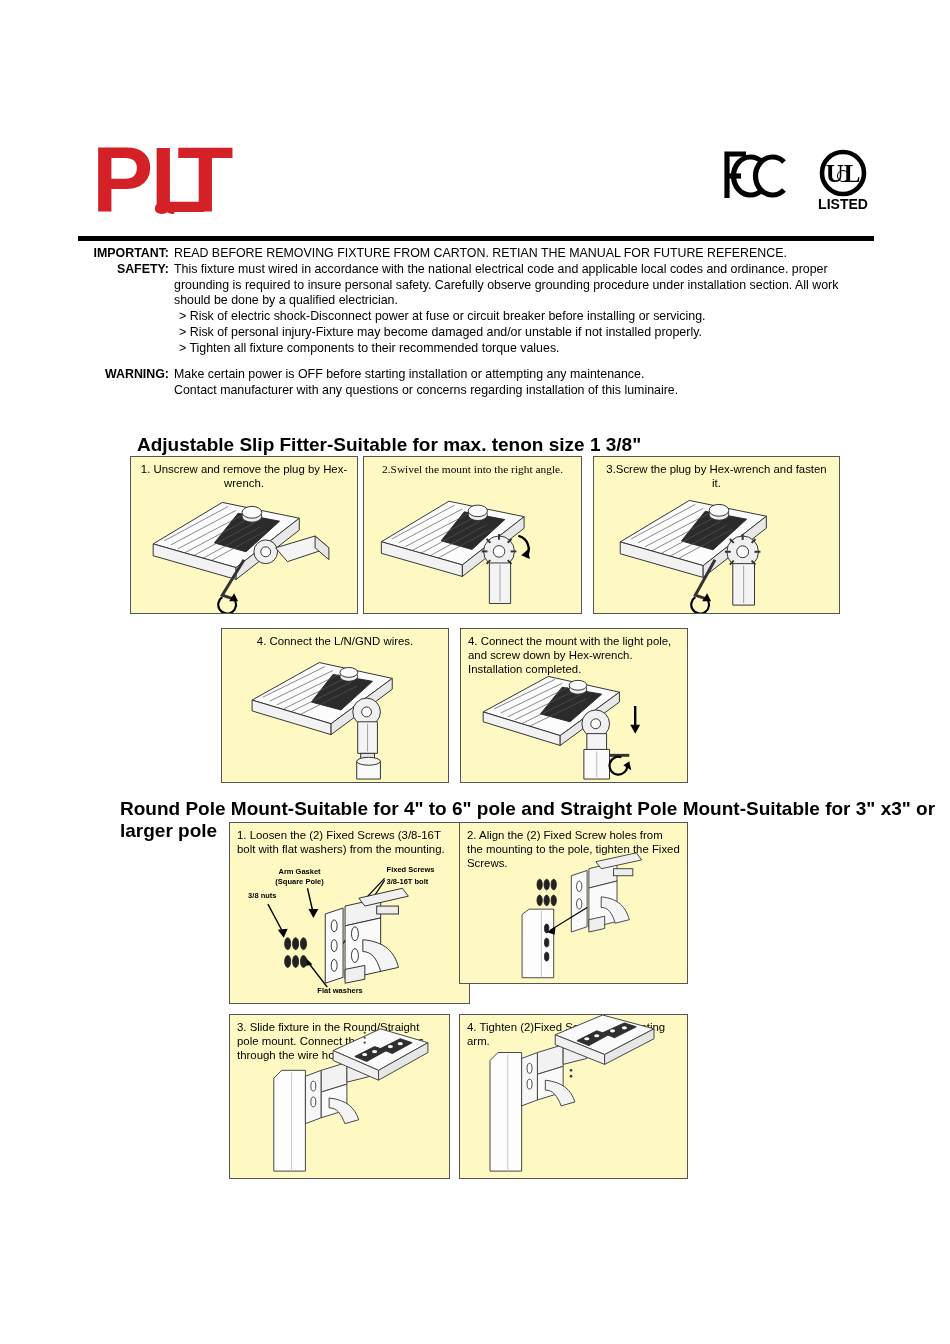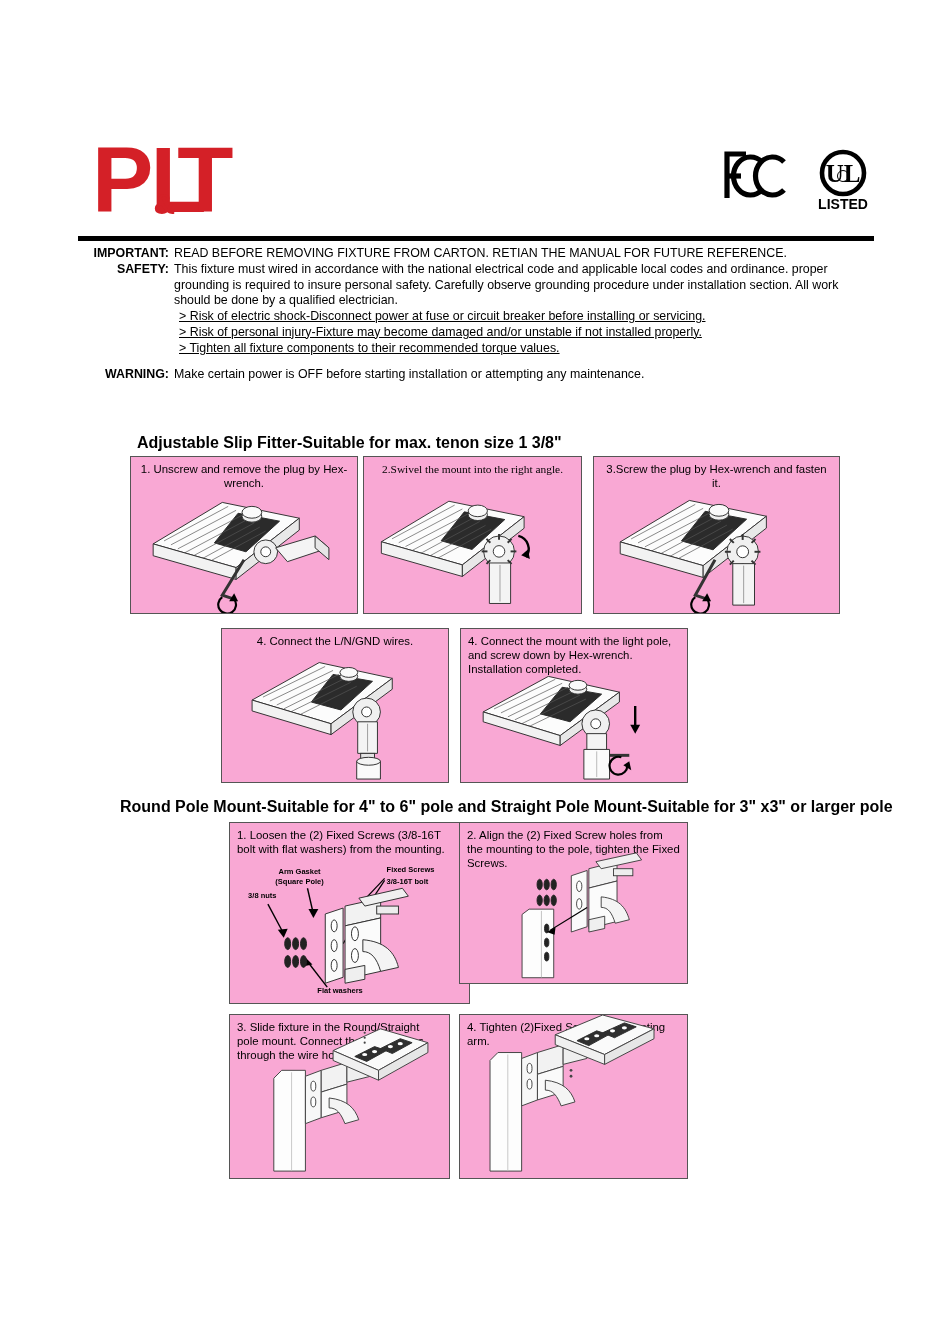--- a/index.html
+++ b/index.html
@@ -44,34 +44,34 @@
     position: absolute; left: 78px; top: 246px; width: 800px;
     font-size: 12.4px; line-height: 1.27;
   }
   .srow { display: flex; align-items: flex-start; }
   .slabel {
     font-weight: bold; text-align: right; flex: 0 0 96px;
     padding-right: 5px; white-space: nowrap;
   }
   .sbody { flex: 1 1 auto; }
   .bullets { margin-top: 0px; }
-  .bullet { padding-left: 101px; text-decoration: underline; }
+  .bullet { padding-left: 101px; }
   .warnblock { margin-top: 11px; }
 
   
   .sec-head {
-    position: absolute; font-weight: bold; font-size: 16px;
+    position: absolute; font-weight: bold; font-size: 19px;
   }
   #sec1-head { left: 137px; top: 434px; }
   #sec2-head { left: 120px; top: 798px; }
 
   
   .panel {
     position: absolute; border: 1.6px solid #555;
-    background: #f9a8d4; overflow: hidden;
+    background: #fef9c3; overflow: hidden;
   }
   .panel .cap {
     font-size: 11.4px; line-height: 1.22; padding: 6px 7px 0 7px;
   }
   .cap.center { text-align: center; }
   .art { position: absolute; left: 0; right: 0; bottom: 0; top: 0; }
   .art svg { width: 100%; height: 100%; display: block; }
 
   
   #p1 { left: 130px; top: 456px; width: 228px; height: 158px; }
@@ -142,20 +142,24 @@
     <div class="bullets">
       <div class="bullet">&gt; Risk of electric shock-Disconnect power at fuse or circuit breaker before installing or servicing.</div>
       <div class="bullet">&gt; Risk of personal injury-Fixture may become damaged and/or unstable if not installed properly.</div>
       <div class="bullet">&gt; Tighten all fixture components to their recommended torque values.</div>
     </div>
 
     <div class="warnblock">
       <div class="srow">
         <div class="slabel">WARNING:</div>
         <div class="sbody">Make certain power is OFF before starting installation or attempting any maintenance.</div>
+      </div>
+      <div class="srow">
+        <div class="slabel"></div>
+        <div class="sbody">Contact manufacturer with any questions or concerns regarding installation of this luminaire.</div>
       </div>
     </div>
   </div>
 
   <div class="sec-head" id="sec1-head">Adjustable Slip Fitter-Suitable for max. tenon size 1 3/8"</div>
 
   <div class="panel" id="p1">
     <div class="cap center">1. Unscrew and remove the plug by
     Hex-wrench.</div>
     <div class="art">

